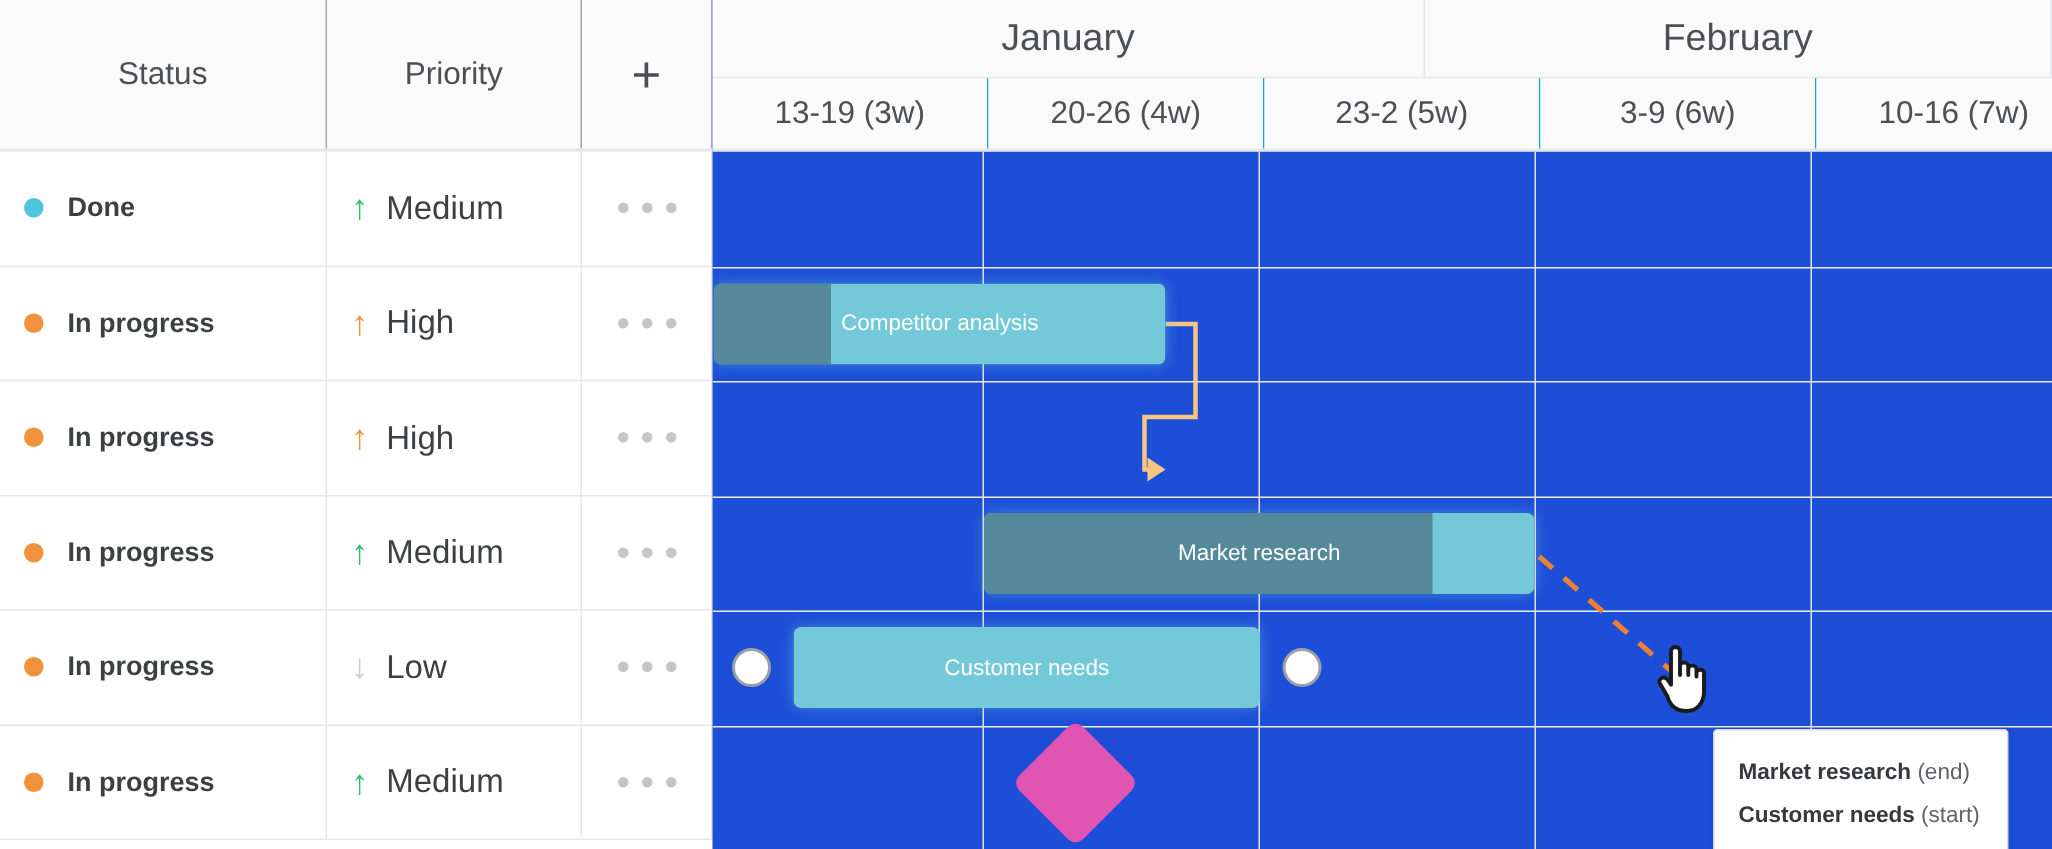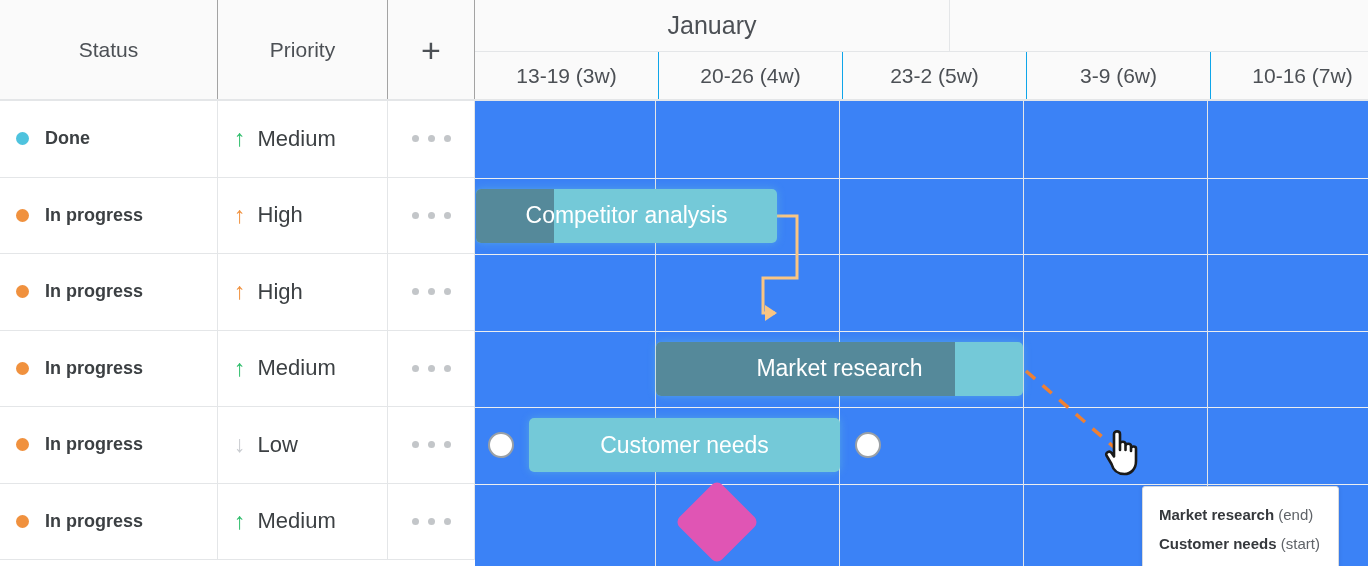--- a/index.html
+++ b/index.html
@@ -76,21 +76,21 @@
     width: 7px; height: 7px; border-radius: 50%;
     background: #c3c6c9; display: block;
   }
 
   
   .right-pane {
     position: relative;
     width: 893px; height: 566px;
     flex: 0 0 893px;
     overflow: hidden;
-    background: #3b82f6;
+    background: #1d4ed8;
   }
   .months-row {
     display: flex; height: 52px;
     background: #fafafa;
     border-bottom: 1px solid #e4e6e8;
   }
   .month-cell {
     display: flex; align-items: center; justify-content: center;
     font-size: 25px; color: #4c5055;
     border-right: 1px solid #e4e6e8;
@@ -138,21 +138,21 @@
     background: #55899a;
   }
   .bar-rest {
     position: absolute; left: 0; right: 0; top: 0; bottom: 0;
     background: #74c9d8;
     z-index: 0;
   }
   .bar-label {
     position: relative; z-index: 2;
     width: 100%; text-align: center;
-    color: #ffffff; font-size: 23px;
+    color: #ffffff; font-size: 15px;
     white-space: nowrap;
     padding: 0 6px;
   }
   .bar-progress { z-index: 1; }
 
   .handle {
     position: absolute;
     width: 26px; height: 26px;
     border: 2px solid #9aa0a6;
     border-radius: 50%;
@@ -316,20 +316,23 @@
         </div>
       </div>
   </div>
 
   <div class="right-pane">
 
     <div class="months-row" id="months-row">
         <div class="month-cell" style="width: 475px; flex: 0 0 475px;">
           <span>January</span>
         </div>
+        <div class="month-cell" style="width: 418px; flex: 0 0 418px;">
+          <span>February</span>
+        </div>
       </div>
     <div class="weeks-row" id="weeks-row">
         <div class="week-cell">
           <span>13-19 (3w)</span>
         </div>
         <div class="week-cell">
           <span>20-26 (4w)</span>
         </div>
         <div class="week-cell">
           <span>23-2 (5w)</span>

